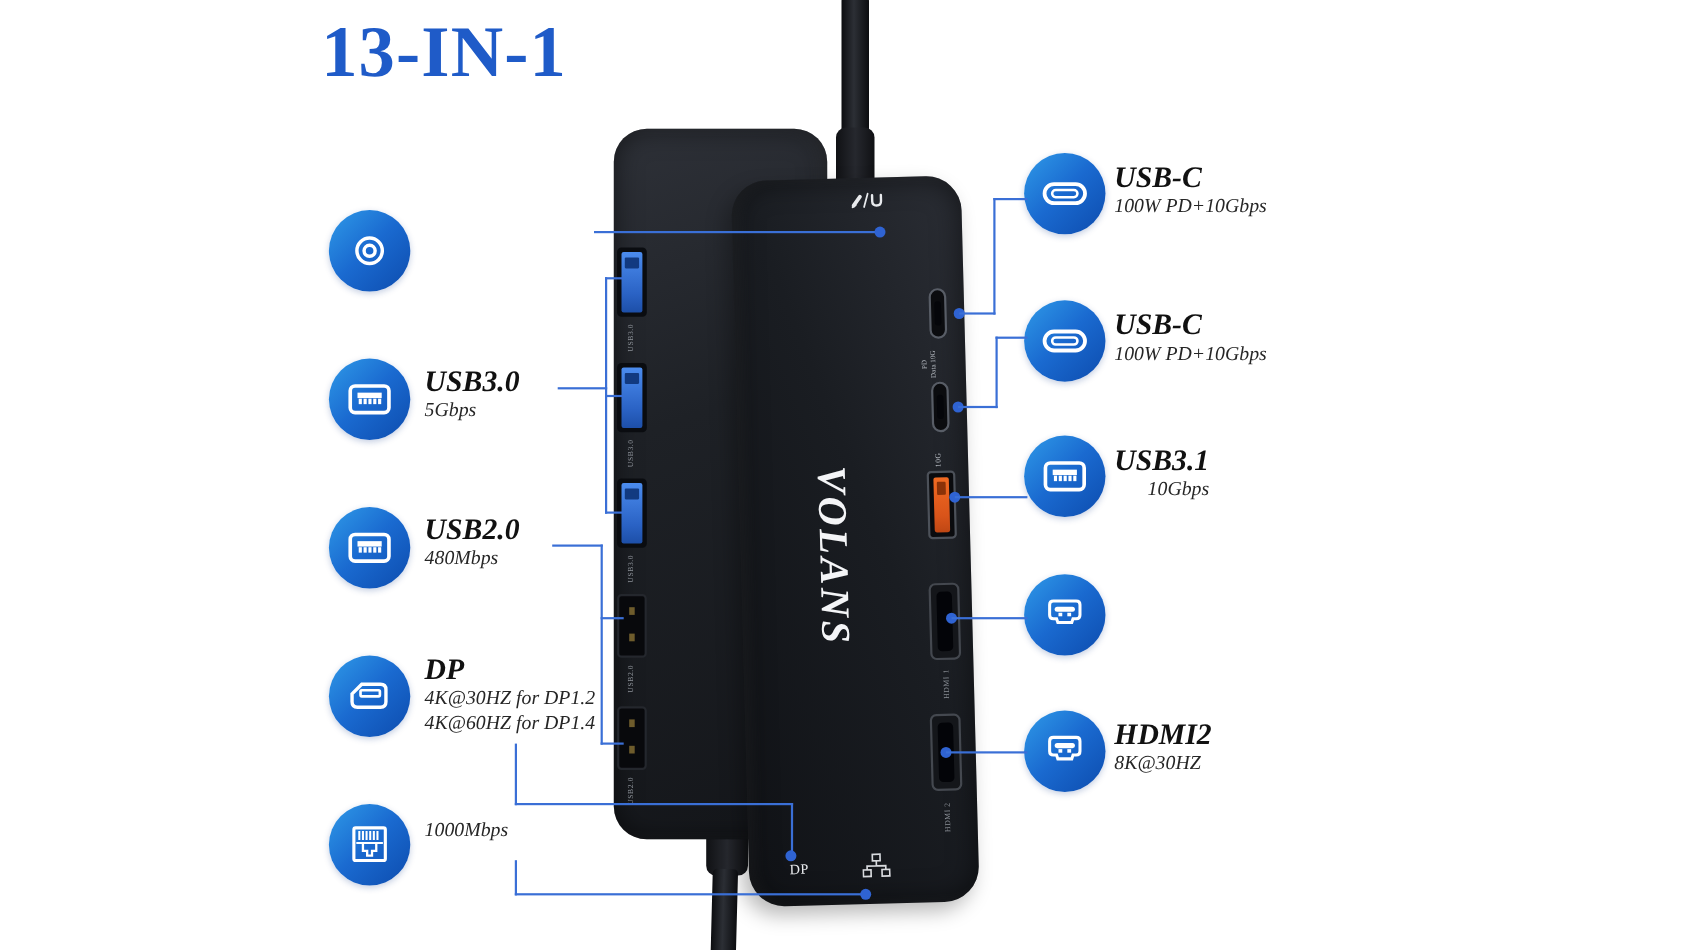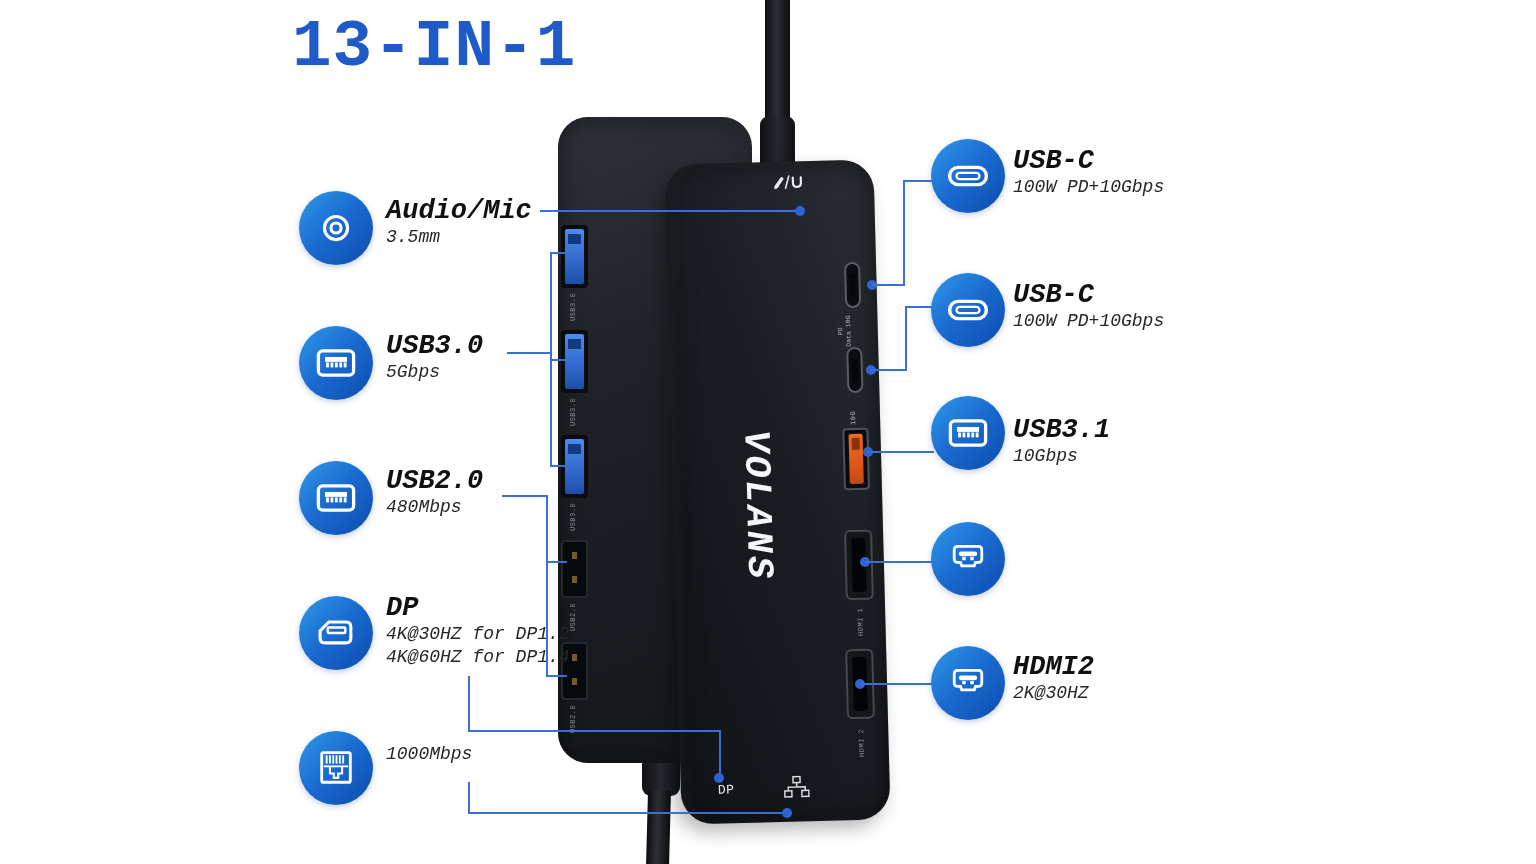--- a/index.html
+++ b/index.html
@@ -1,17 +1,17 @@
 <!DOCTYPE html>
 <html><head>
 <meta charset="utf-8">
 <style>
   html,body{margin:0;padding:0;background:#ffffff;}
   .stage{position:relative;width:1536px;height:864px;background:#ffffff;overflow:hidden;
-         font-family:Liberation Mono, monospace;}
+         font-family:Liberation Serif, serif;}
   .title{position:absolute;left:292px;top:10px;font-size:66px;font-weight:bold;
          letter-spacing:1px;color:#1f5bc8;}
   
   .hline,.vline{position:absolute;background:#3a6fd6;z-index:6;}
   .hline{height:2px;}
   .vline{width:2px;}
   .dot{position:absolute;width:10px;height:10px;border-radius:50%;background:#2f63d2;z-index:6;}
   
   .fcircle{position:absolute;width:74px;height:74px;border-radius:50%;z-index:5;
            background:linear-gradient(135deg,#2f9ae8 0%,#1a6ad0 48%,#0d4cae 100%);
@@ -185,24 +185,20 @@
 
   <div class="dot" style="left:855px;top:679px;"></div>
   <div class="hline" style="left:860px;top:683px;width:74px;"></div>
 
   <div class="fcircle" style="left:299px;top:191px;">
     <svg width="42" height="42" viewBox="0 0 40 40">
       <circle cx="20" cy="20" r="11" fill="none" stroke="#fff" stroke-width="3"></circle>
       <circle cx="20" cy="20" r="4.8" fill="none" stroke="#fff" stroke-width="3"></circle>
     </svg>
   </div>
-  <div class="ftext" style="left:386px;top:196px;">
-    <div class="ftitle">Audio/Mic</div>
-    <div class="fsub">3.5mm</div>
-  </div>
 
   <div class="fcircle" style="left:299px;top:326px;">
     <svg width="44" height="44" viewBox="0 0 40 40">
       <rect x="4" y="9" width="32" height="22" rx="4" fill="none" stroke="#fff" stroke-width="3"></rect>
       <rect x="10" y="14.5" width="20" height="4.5" fill="#fff"></rect>
       <rect x="11" y="19.5" width="2.6" height="4.5" fill="#fff"></rect>
         <rect x="15" y="19.5" width="2.6" height="4.5" fill="#fff"></rect>
       <rect x="19" y="19.5" width="2.6" height="4.5" fill="#fff"></rect>
         <rect x="23" y="19.5" width="2.6" height="4.5" fill="#fff"></rect>
       <rect x="27" y="19.5" width="2.6" height="4.5" fill="#fff"></rect>
@@ -284,21 +280,21 @@
     <svg width="44" height="44" viewBox="0 0 40 40">
       <rect x="4" y="9" width="32" height="22" rx="4" fill="none" stroke="#fff" stroke-width="3"></rect>
       <rect x="10" y="14.5" width="20" height="4.5" fill="#fff"></rect>
       <rect x="11" y="19.5" width="2.6" height="4.5" fill="#fff"></rect>
         <rect x="15" y="19.5" width="2.6" height="4.5" fill="#fff"></rect>
       <rect x="19" y="19.5" width="2.6" height="4.5" fill="#fff"></rect>
         <rect x="23" y="19.5" width="2.6" height="4.5" fill="#fff"></rect>
       <rect x="27" y="19.5" width="2.6" height="4.5" fill="#fff"></rect>
     </svg>
   </div>
-  <div class="ftext" style="left:1013px;top:415px;">
+  <div class="ftext" style="left:1013px;top:403px;text-align:right;">
     <div class="ftitle">USB3.1</div>
     <div class="fsub">10Gbps</div>
   </div>
 
   <div class="fcircle" style="left:931px;top:522px;">
     <svg width="46" height="46" viewBox="0 0 40 40">
       <path d="M8 12 Q8 9 11 9 H29 Q32 9 32 12 V20 Q32 23 29 23 H26.5 L25.5 26 H14.5 L13.5 23 H11 Q8 23 8 20 Z" fill="none" stroke="#fff" stroke-width="2.4"></path>
       <rect x="12" y="13.5" width="16" height="4" rx="2" fill="#fff"></rect>
       <rect x="15" y="18.3" width="3" height="2.8" fill="#fff"></rect>
       <rect x="22" y="18.3" width="3" height="2.8" fill="#fff"></rect>
@@ -308,16 +304,16 @@
   <div class="fcircle" style="left:931px;top:646px;">
     <svg width="46" height="46" viewBox="0 0 40 40">
       <path d="M8 12 Q8 9 11 9 H29 Q32 9 32 12 V20 Q32 23 29 23 H26.5 L25.5 26 H14.5 L13.5 23 H11 Q8 23 8 20 Z" fill="none" stroke="#fff" stroke-width="2.4"></path>
       <rect x="12" y="13.5" width="16" height="4" rx="2" fill="#fff"></rect>
       <rect x="15" y="18.3" width="3" height="2.8" fill="#fff"></rect>
       <rect x="22" y="18.3" width="3" height="2.8" fill="#fff"></rect>
     </svg>
   </div>
   <div class="ftext" style="left:1013px;top:652px;">
     <div class="ftitle">HDMI2</div>
-    <div class="fsub">2K@30HZ</div>
+    <div class="fsub">8K@30HZ</div>
   </div>
 
 </div>
 
 </body></html>

